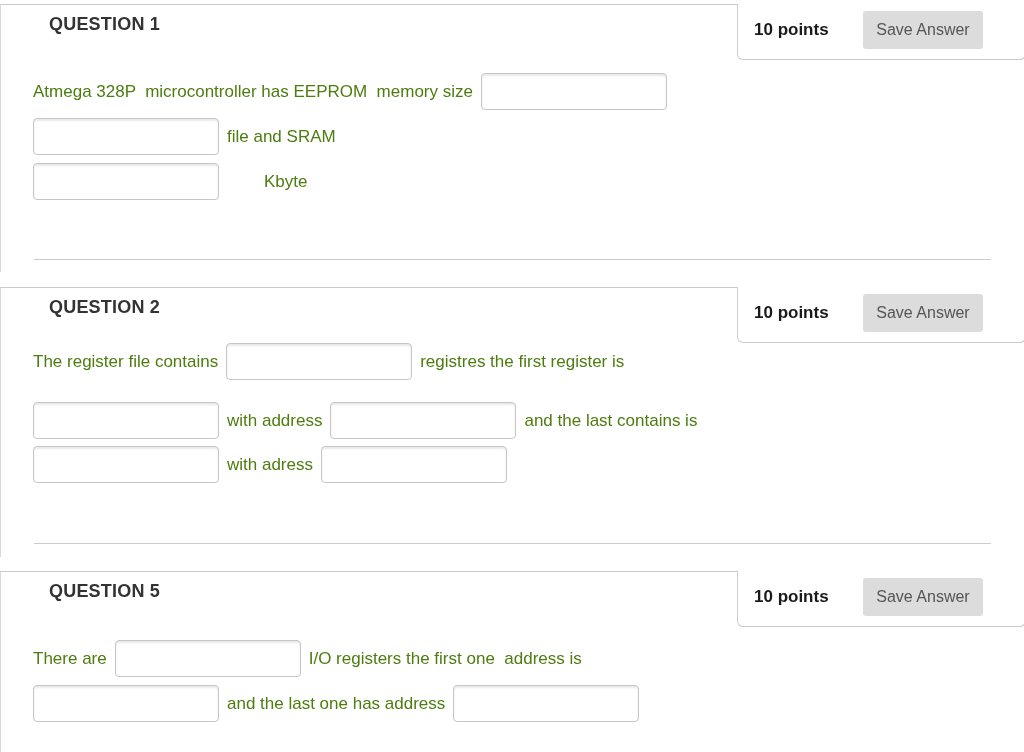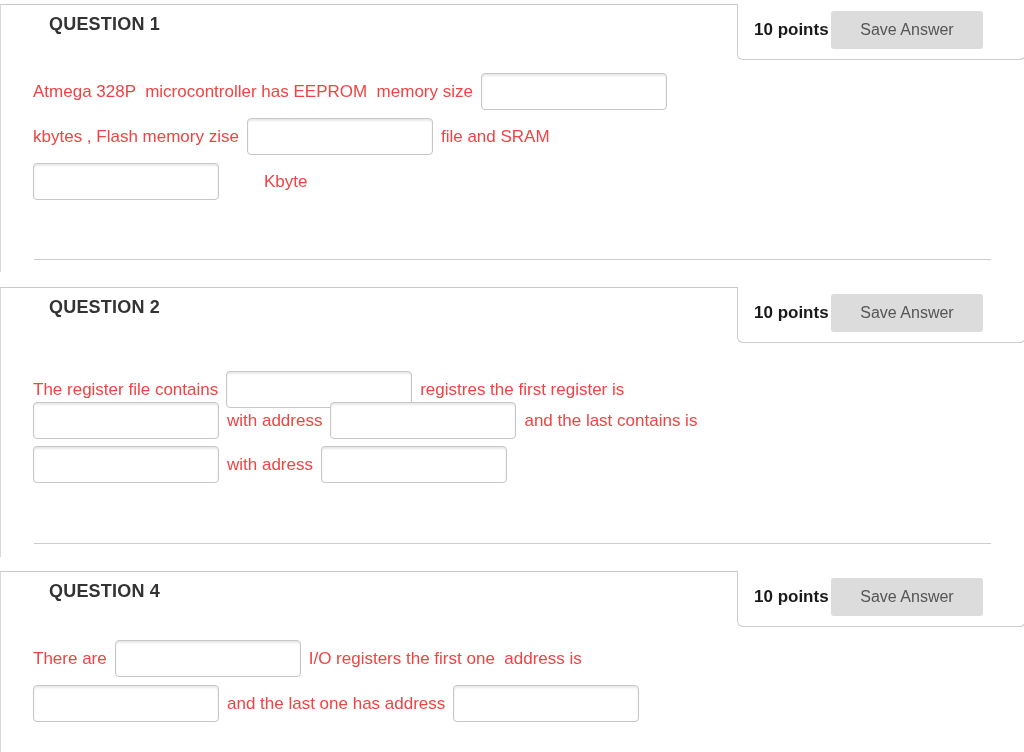--- a/index.html
+++ b/index.html
@@ -29,32 +29,32 @@
     border:1px solid #ccc;border-top:none;
     border-radius:0 0 6px 6px;
     display:flex;align-items:center;
     padding:0 42px 4px 16px;
   }
   .points-label{
     font-size:17px;font-weight:700;color:#1a1a1a;white-space:nowrap;
   }
   .save-btn{
     margin-left:auto;
-    width:152px;height:38px;
+    width:120px;height:38px;
     background:#dcdcdc;color:#555;
     font-size:16px;font-family:inherit;
     border:none;border-radius:3px;
     cursor:pointer;white-space:nowrap;
   }
   .row{
     position:absolute;left:32px;height:37px;
     display:flex;align-items:center;gap:8px;
   }
   .qt{
-    font-size:17px;color:#ef4444;
+    font-size:17px;color:#4d7c0f;
     white-space:pre;line-height:37px;
   }
   .ans{
     width:186px;height:37px;box-sizing:border-box;
     border:1px solid #c6c6c6;border-radius:4px;
     background:#fff;
     box-shadow:inset 0 2px 2px rgba(0,0,0,.09);
     font-size:16px;font-family:inherit;color:#000;
     padding:0 8px;outline:none;
   }
@@ -72,58 +72,57 @@
     <h2 class="qtitle">QUESTION 1</h2>
     <div class="points-box">
       <span class="points-label">10 points</span>
       <button class="save-btn">Save Answer</button>
     </div>
     <div class="row" style="top:68px;">
       <span class="qt">Atmega 328P  microcontroller has EEPROM  memory size</span>
       <input type="text" class="ans" style="">
     </div>
     <div class="row" style="top:113px;">
-      <span class="qt">kbytes , Flash memory zise</span>
       <input type="text" class="ans" style="">
       <span class="qt">file and SRAM</span>
     </div>
     <div class="row" style="top:158px;gap:45px;">
       <input type="text" class="ans" style="">
       <span class="qt">Kbyte</span>
     </div>
     <div class="divider" style="top:254px;"></div>
   </section>
 
   <section class="question" style="top:287px;height:270px;">
     <h2 class="qtitle">QUESTION 2</h2>
     <div class="points-box">
       <span class="points-label">10 points</span>
       <button class="save-btn">Save Answer</button>
     </div>
-    <div class="row" style="top:83px;">
+    <div class="row" style="top:55px;">
       <span class="qt">The register file contains</span>
       <input type="text" class="ans" style="">
       <span class="qt">registres the first register is</span>
     </div>
     <div class="row" style="top:114px;">
       <input type="text" class="ans" style="">
       <span class="qt">with address</span>
       <input type="text" class="ans" style="">
       <span class="qt">and the last contains is</span>
     </div>
     <div class="row" style="top:158px;">
       <input type="text" class="ans" style="">
       <span class="qt">with adress</span>
       <input type="text" class="ans" style="">
     </div>
     <div class="divider" style="top:255px;"></div>
   </section>
 
   <section class="question" style="top:571px;height:181px;">
-    <h2 class="qtitle">QUESTION 4</h2>
+    <h2 class="qtitle">QUESTION 5</h2>
     <div class="points-box">
       <span class="points-label">10 points</span>
       <button class="save-btn">Save Answer</button>
     </div>
     <div class="row" style="top:113px;">
       <input type="text" class="ans" style="">
       <span class="qt">and the last one has address</span>
       <input type="text" class="ans" style="">
     </div>
     <div class="row" style="top:68px;">

